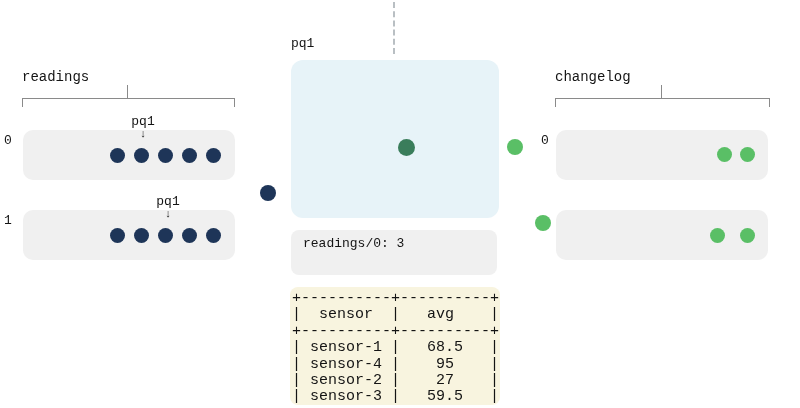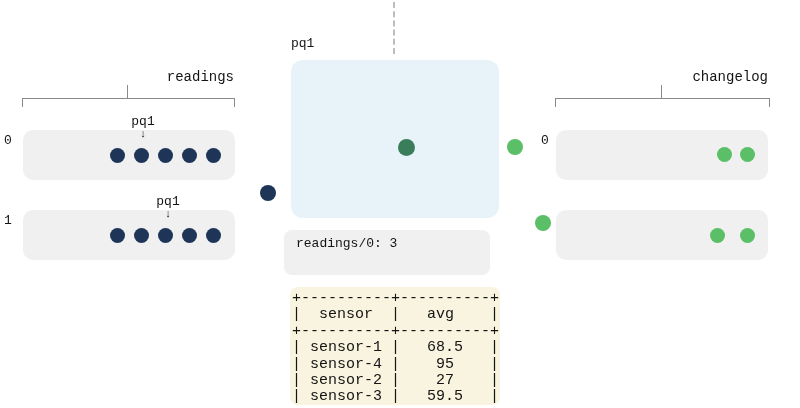--- a/index.html
+++ b/index.html
@@ -7,21 +7,21 @@
     position:relative;width:800px;height:408px;overflow:hidden;
     background:#ffffff;color:#141414;
     font-family:"Liberation Mono","DejaVu Sans Mono",monospace;
   }
   .abs{position:absolute;}
 
   
   .dashline{left:393px;top:2px;height:52px;width:0;border-left:2px dashed #b9bfc3;}
 
   
-  .topic-title{font-size:14px;line-height:14px;text-align:right;white-space:pre;}
+  .topic-title{font-size:14px;line-height:14px;text-align:left;white-space:pre;}
   .title-readings{left:22px;top:70px;width:212px;}
   .title-changelog{left:555px;top:70px;width:213px;font-family:Liberation Mono, monospace;}
   .bracket{height:8px;border-top:1px solid #8a8a8a;border-left:1px solid #8a8a8a;border-right:1px solid #8a8a8a;}
   .bracket-readings{left:22px;top:98px;width:211px;}
   .bracket-changelog{left:555px;top:98px;width:213px;}
   .bracket-stub{width:1px;height:13px;background:#8a8a8a;}
   .stub-readings{left:127px;top:85px;}
   .stub-changelog{left:661px;top:85px;}
 
   
@@ -55,21 +55,21 @@
   .fd-in{left:260px;top:185px;background:#1e3558;}
   .fd-state{left:398px;top:139px;width:17px;height:17px;background:#3a7d5b;}
   .fd-out0{left:507px;top:139px;background:#5abf66;}
   .fd-out1{left:535px;top:215px;background:#5abf66;}
 
   
   .proc-label{left:291px;top:37px;font-size:13px;line-height:13px;}
   .proc-box{left:291px;top:60px;width:208px;height:158px;border-radius:12px;background:#e7f3f8;}
 
   
-  .state-box{left:284px;top:230px;width:206px;height:45px;border-radius:8px;background:#f0f0f0;padding:6px 12px 0 12px;box-sizing:border-box;}
+  .state-box{left:291px;top:230px;width:206px;height:45px;border-radius:8px;background:#f0f0f0;padding:6px 12px 0 12px;box-sizing:border-box;}
   .state-line{font-size:13px;line-height:16px;white-space:pre;}
 
   
   .table-box{left:290px;top:287px;width:210px;height:118px;border-radius:8px;background:#f8f4df;overflow:hidden;}
   .table-box pre{margin:0;padding:4px 0 0 2px;font-family:inherit;font-size:15px;line-height:16.4px;white-space:pre;}
 </style>
 </head>
 <body>
 
 <div id="stage">

